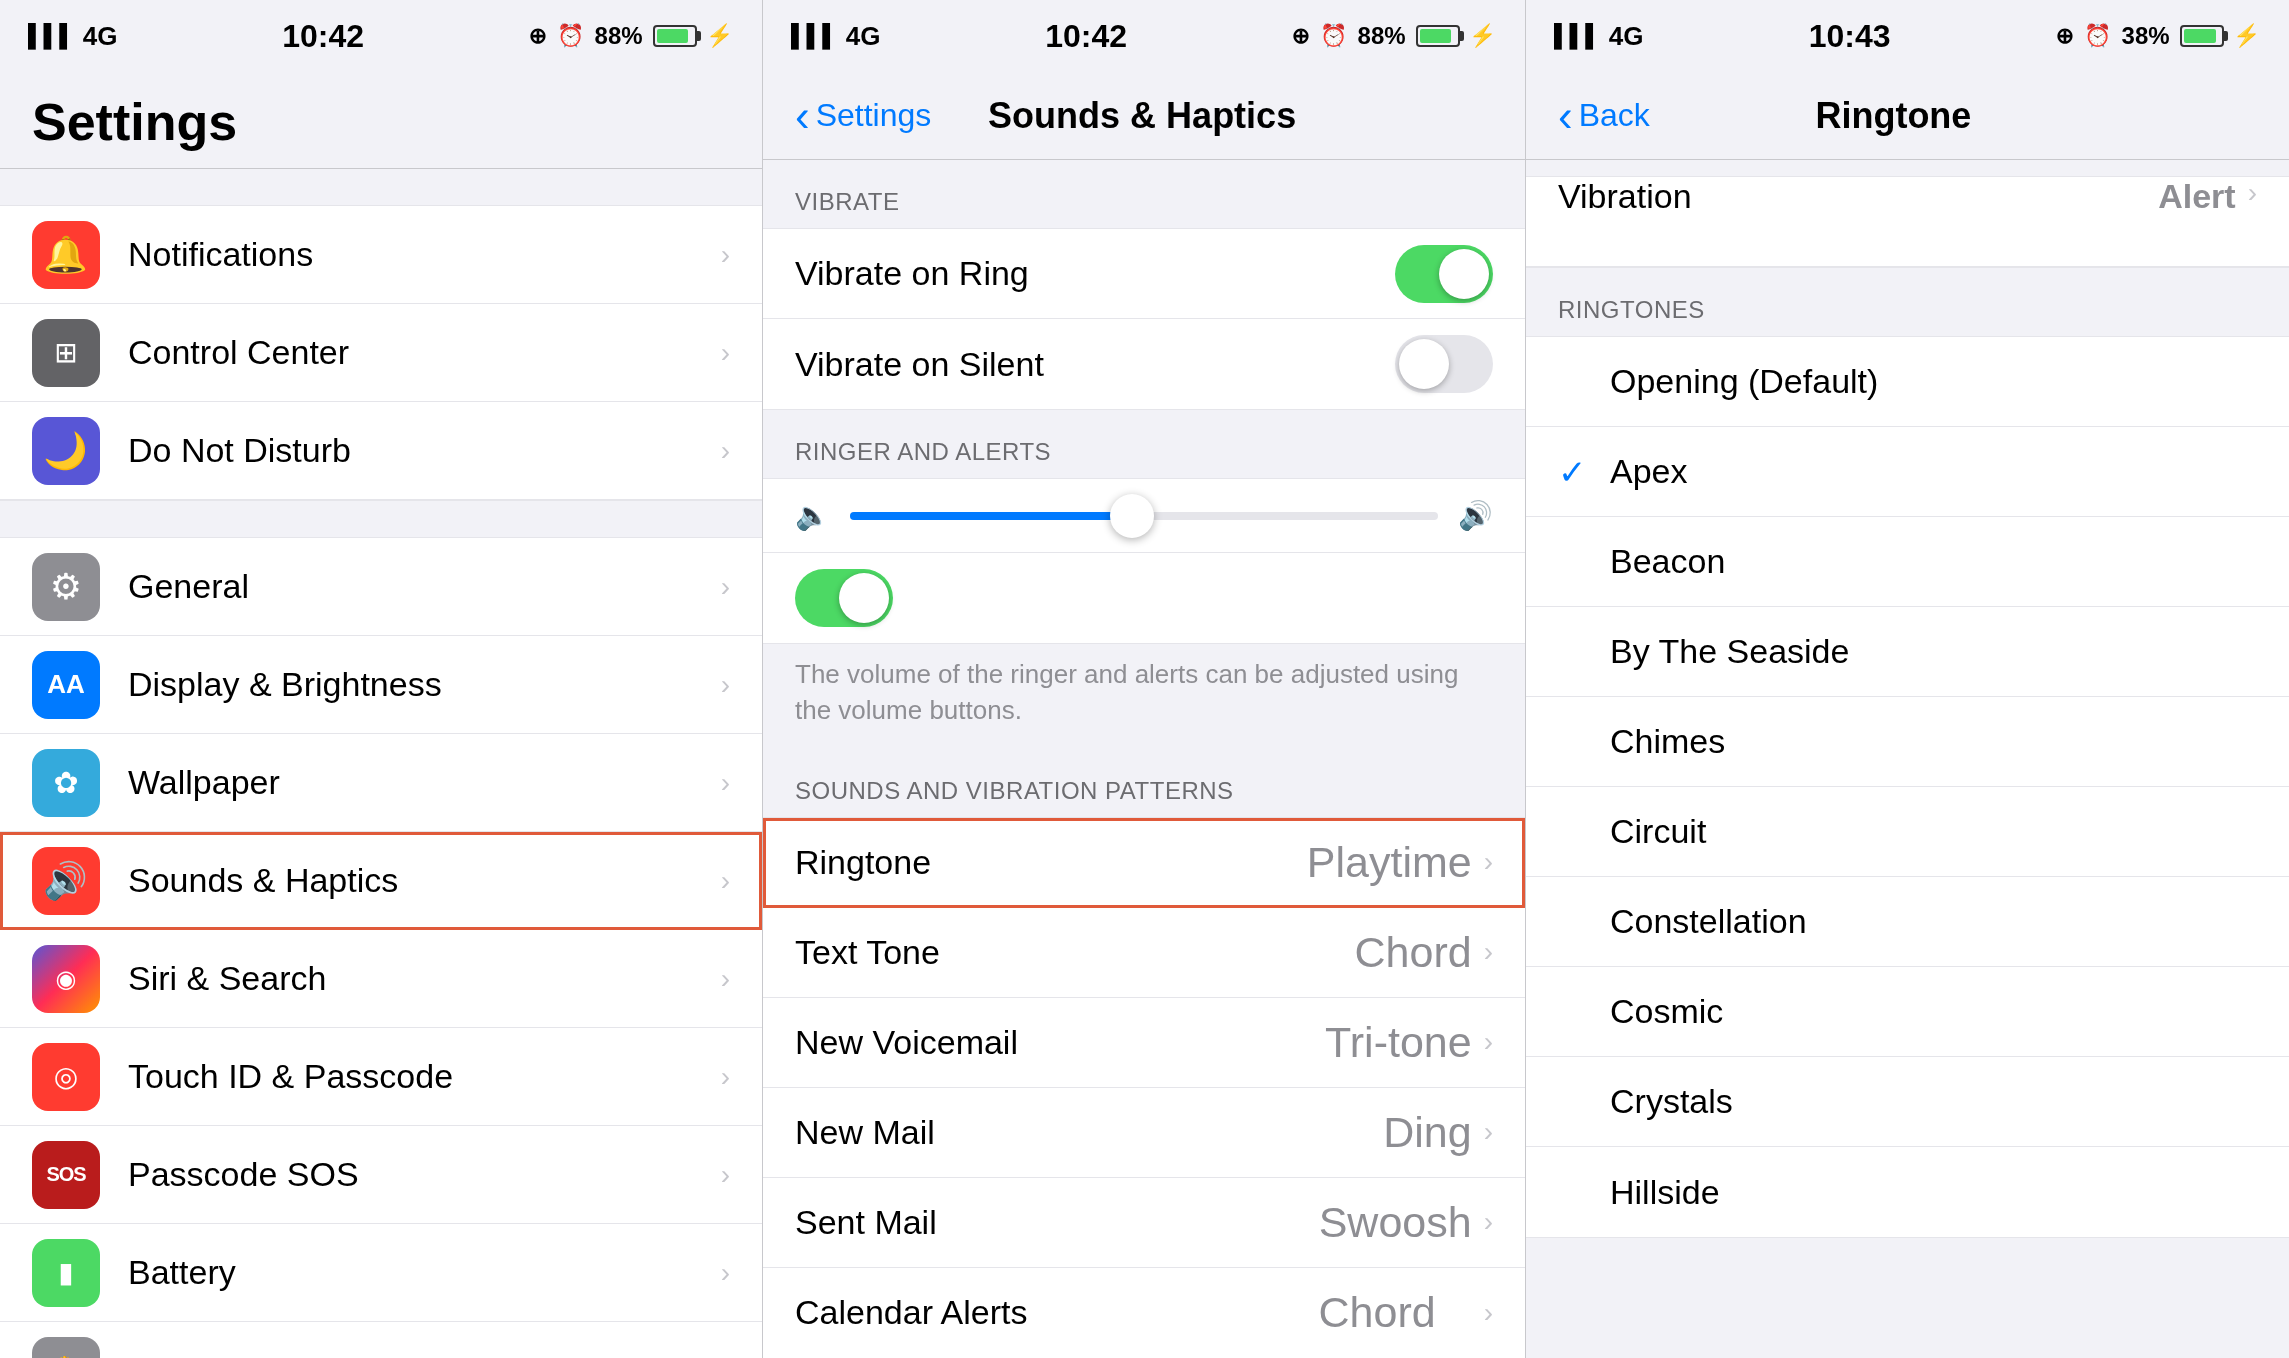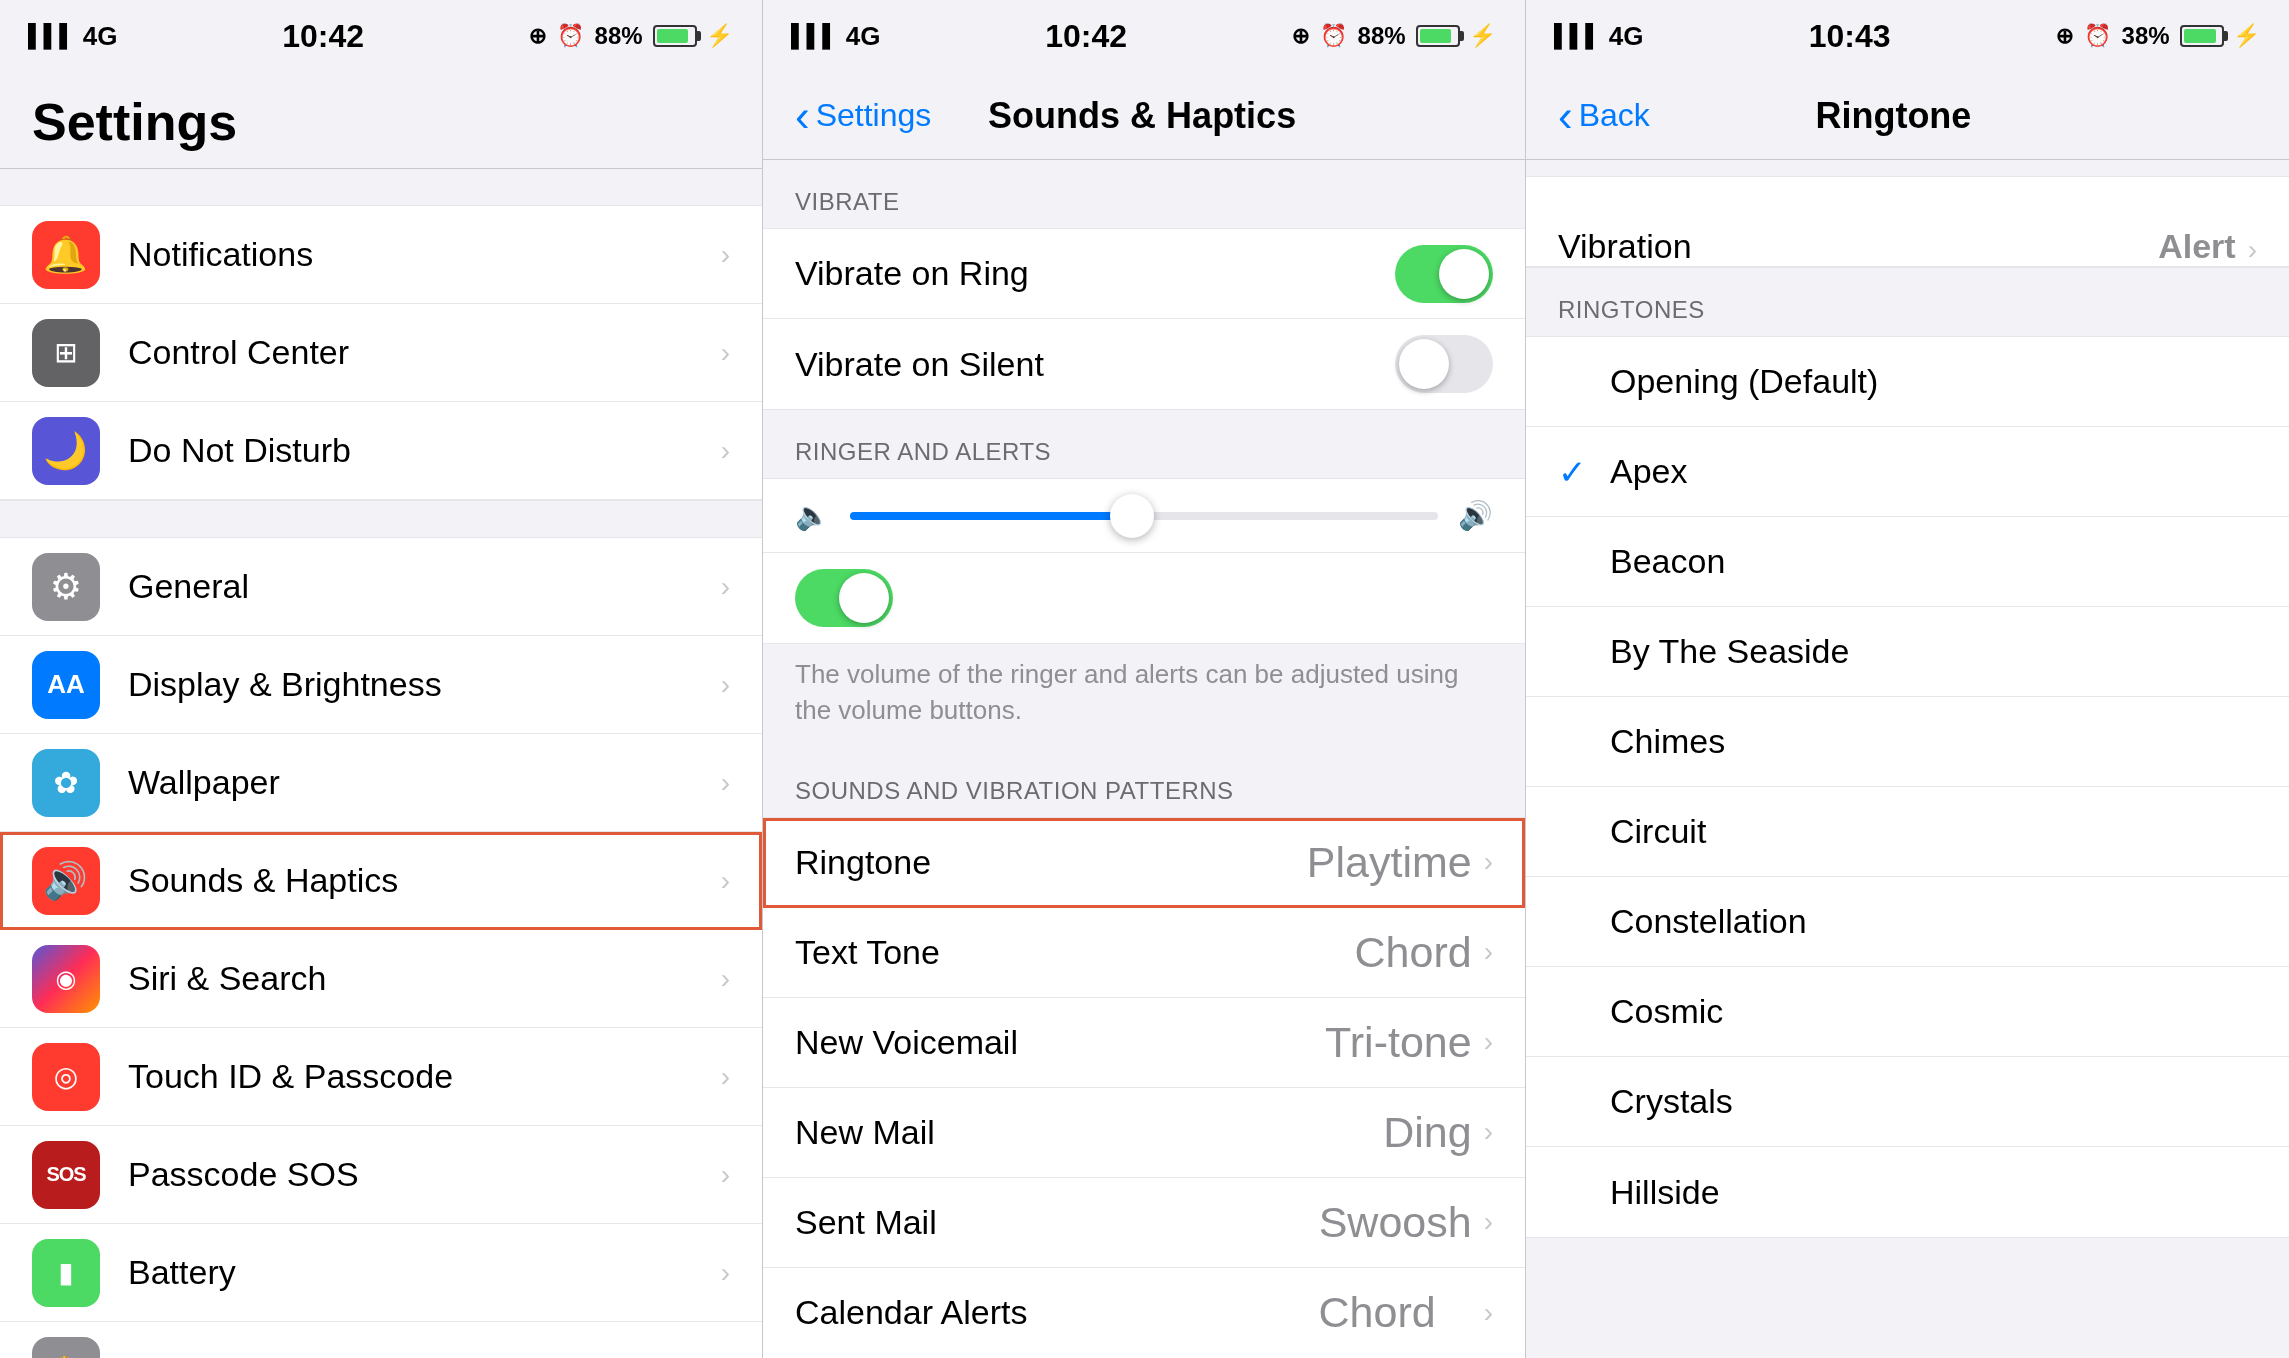--- a/index.html
+++ b/index.html
@@ -305,21 +305,21 @@
       margin-right: 12px;
     }
     .ringtone-label {
       flex: 1;
       font-size: 34px;
       color: #000;
     }
 
     .vibration-row {
       display: flex;
-      align-items: flex-end;
+      align-items: flex-start;
       padding: 0 32px;
       min-height: 90px;
       border-bottom: 1px solid #e5e5ea;
       background: #fff;
       cursor: pointer;
     }
     .vibration-label { flex: 1; font-size: 34px; color: #000; }
     .vibration-value { font-size: 34px; color: #8e8e93; margin-right: 12px; font-weight: bold; }
     .vibration-chevron { font-size: 28px; color: #c7c7cc; }
   </style>

